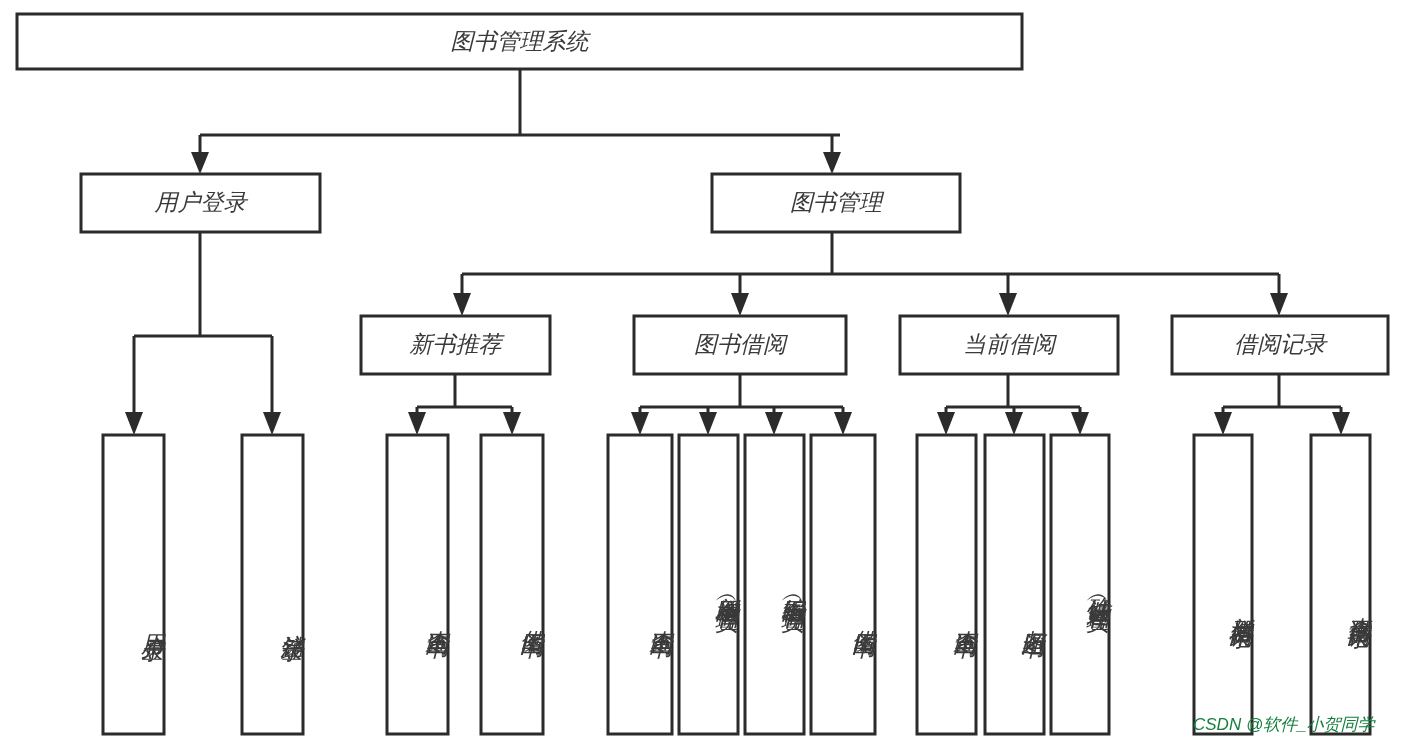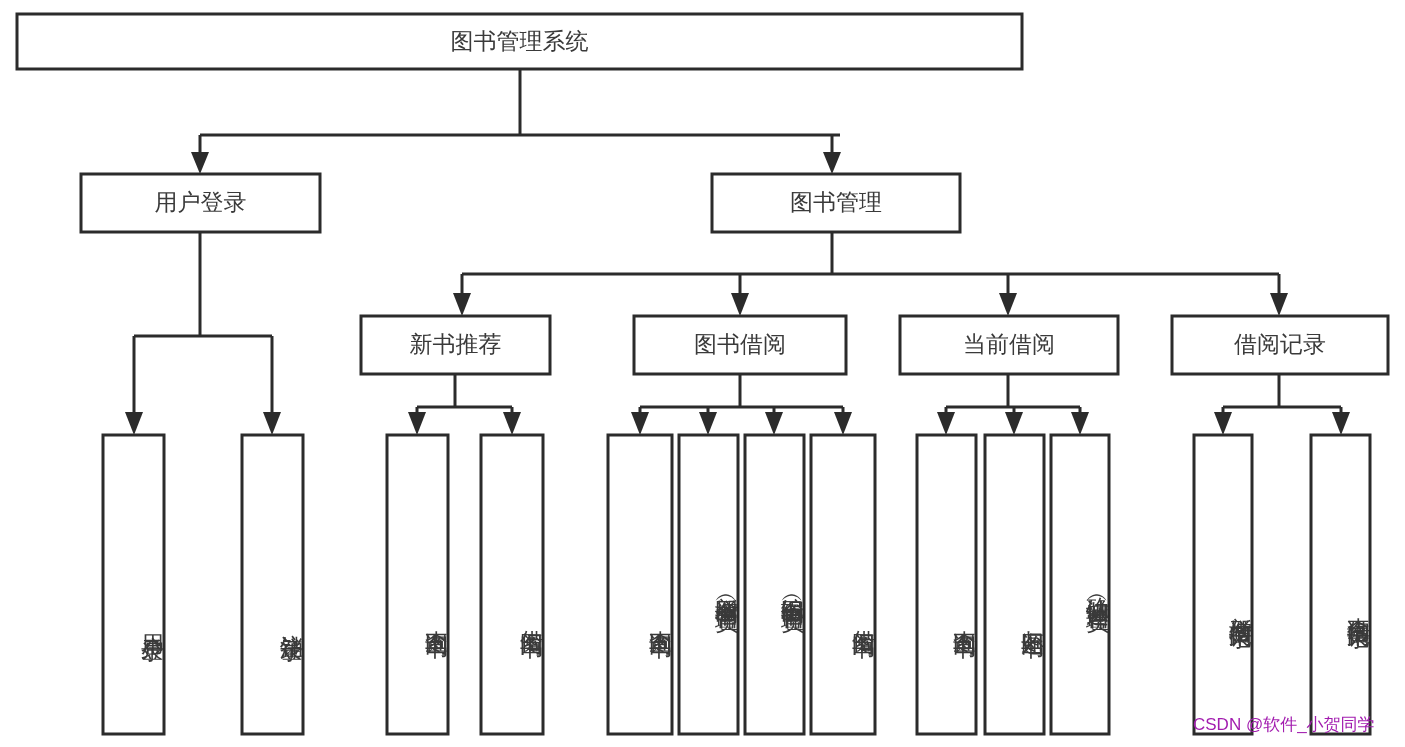--- a/index.html
+++ b/index.html
@@ -11,20 +11,21 @@
     width: 1405px;
     height: 747px;
     font-family: "Liberation Sans", "DejaVu Sans", sans-serif;
     overflow: hidden;
   }
   #diagram-root {
     position: relative;
     width: 1405px;
     height: 747px;
     background: #ffffff;
+    font-style: italic;
   }
   svg.diagram-canvas {
     position: absolute;
     left: 0;
     top: 0;
     width: 1405px;
     height: 747px;
   }
   .node-box {
     fill: #ffffff;
@@ -70,21 +71,21 @@
     color: #3a3a3a;
     white-space: nowrap;
     pointer-events: none;
   }
   .watermark {
     position: absolute;
     left: 1193px;
     top: 713px;
     font-family: "Liberation Sans", "DejaVu Sans", sans-serif;
     font-size: 17px;
-    color: #a21caf;
+    color: #15803d;
     white-space: nowrap;
     pointer-events: none;
     text-align: center;
   }
 </style>
 </head>
 <body>
 
 <div id="diagram-root">
 

